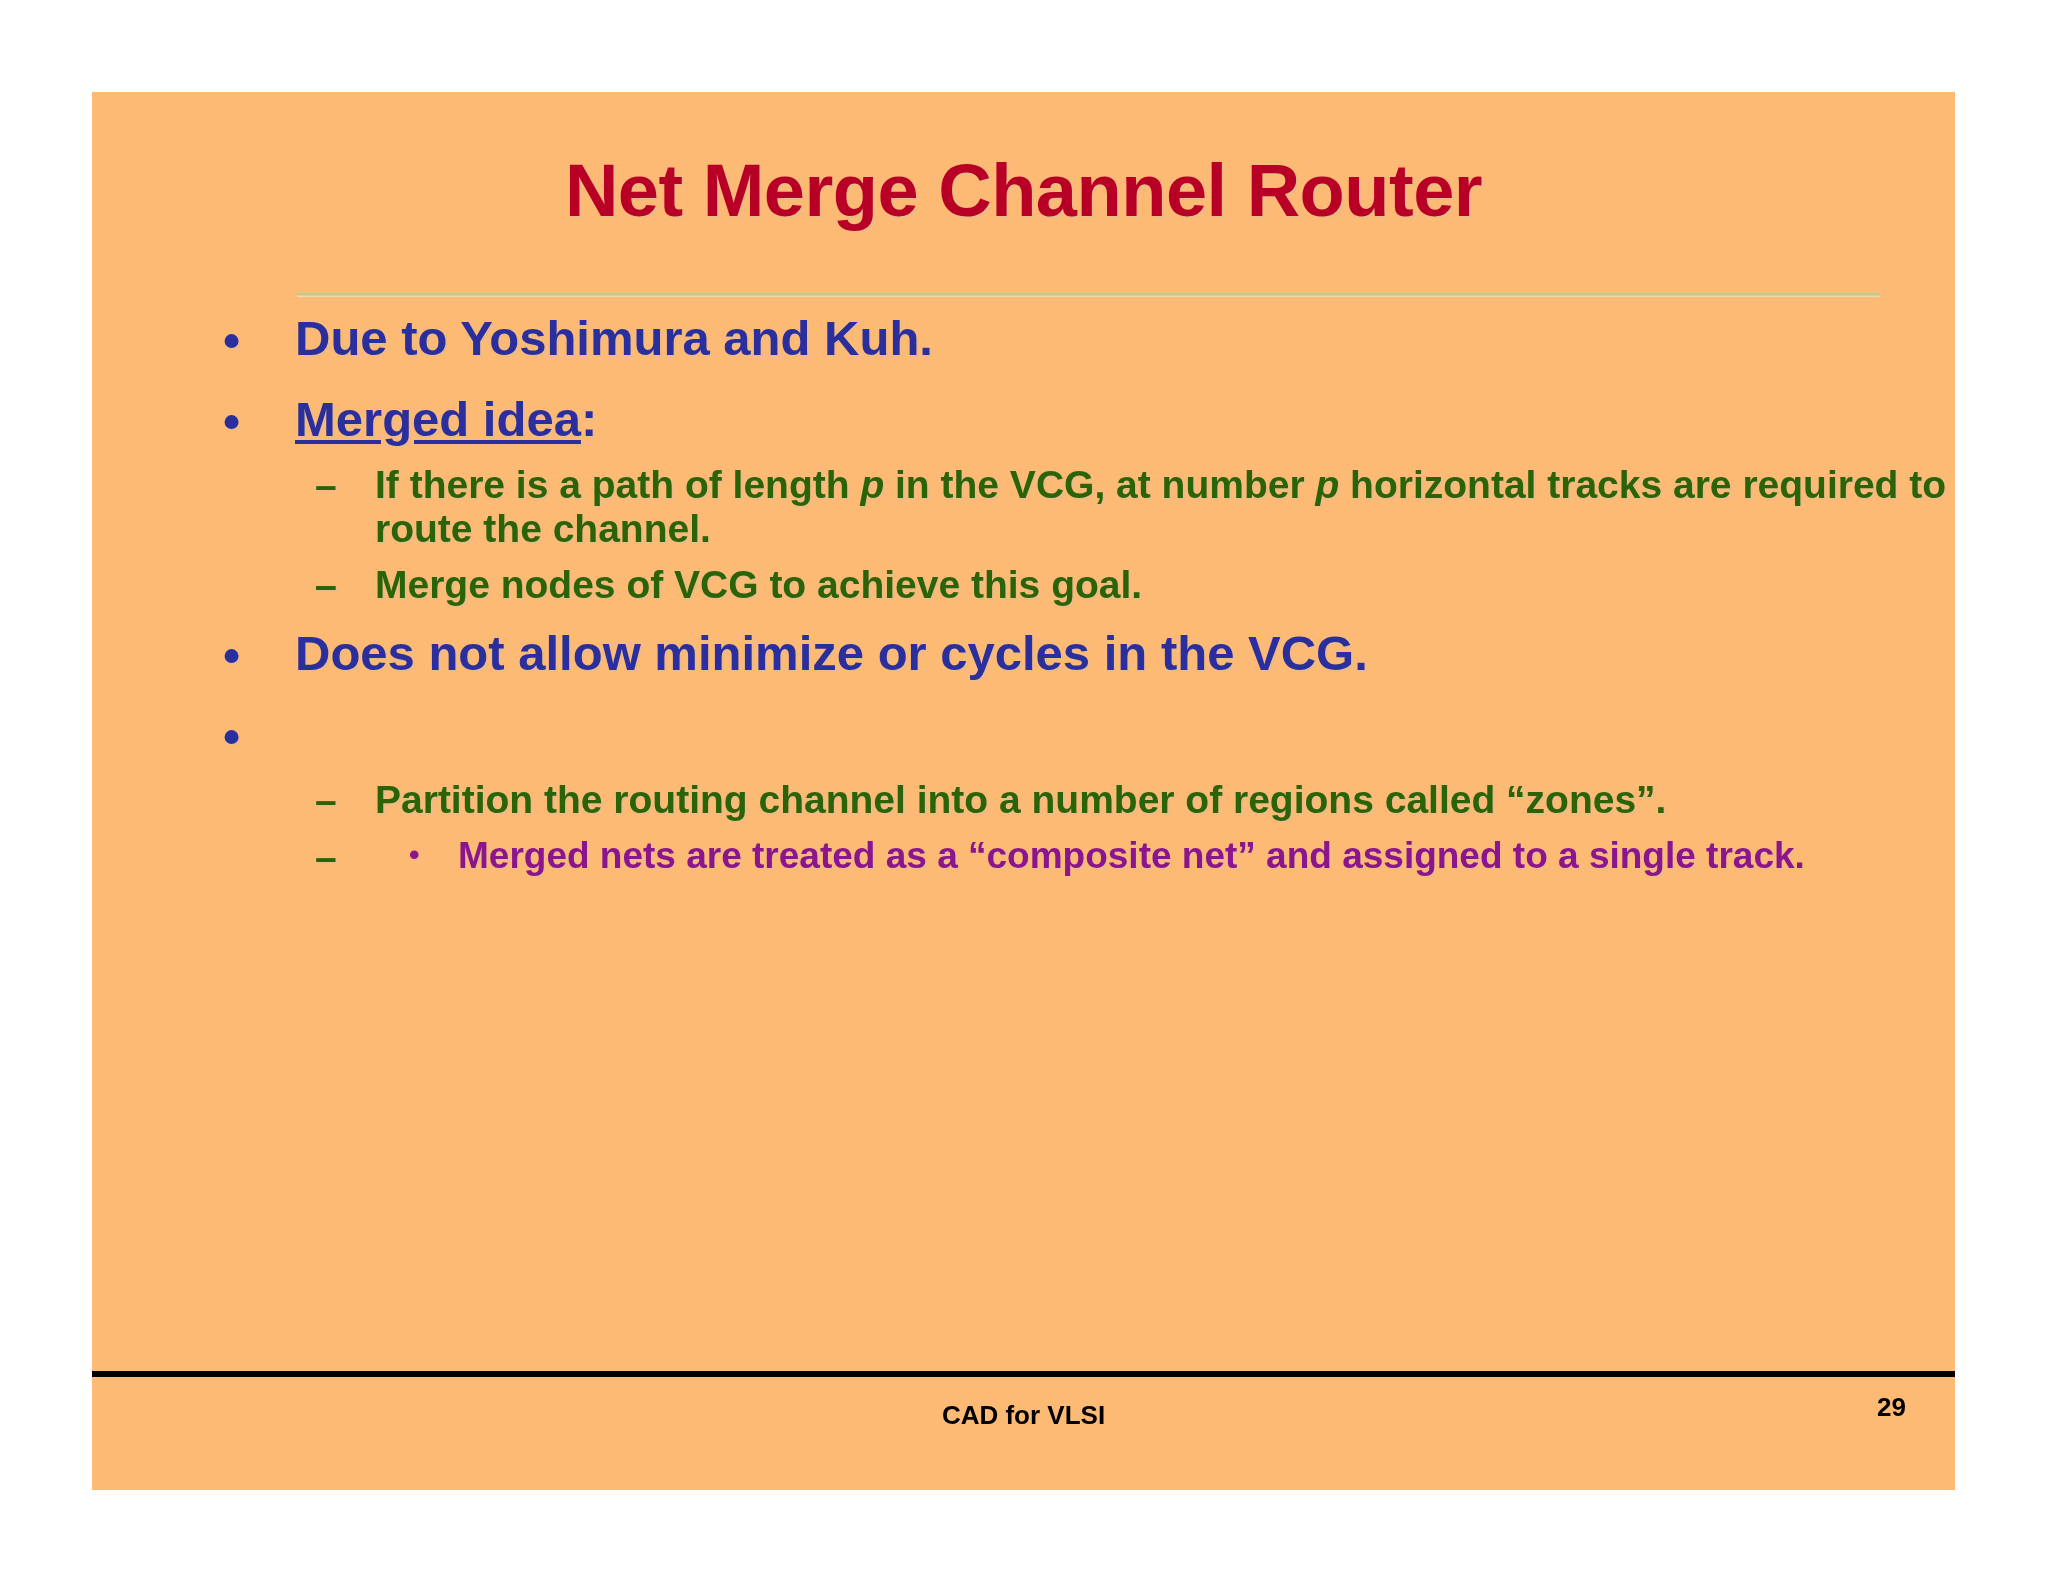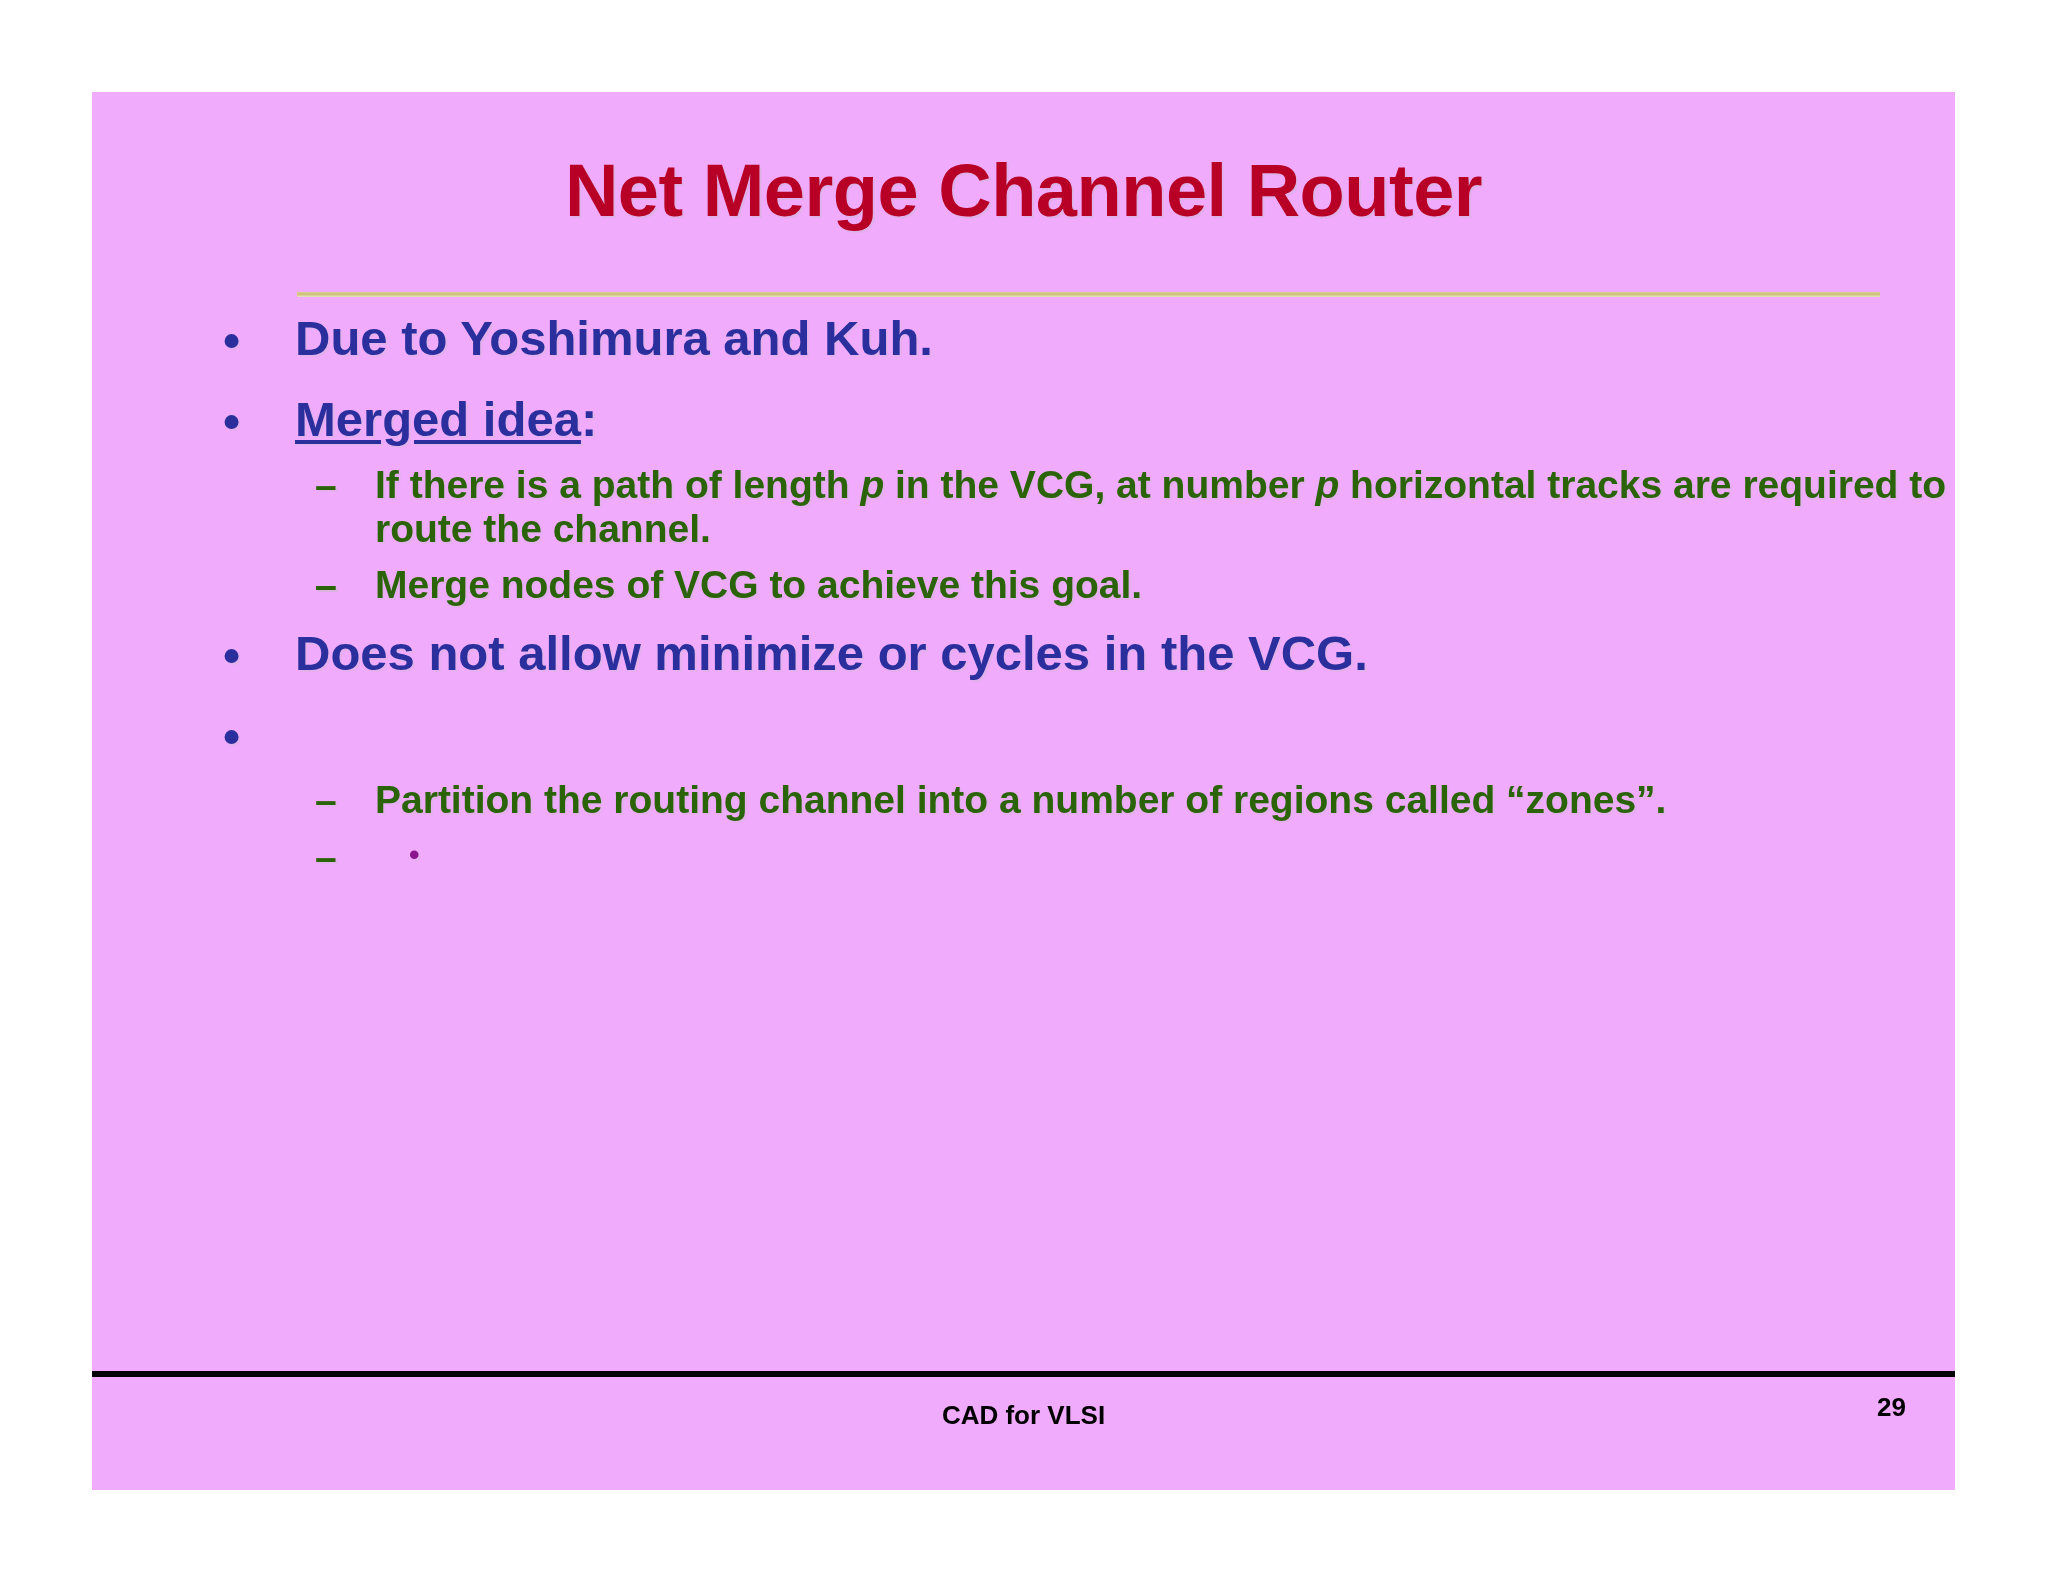--- a/index.html
+++ b/index.html
@@ -13,21 +13,21 @@
     font-family: "Liberation Sans", sans-serif;
     overflow: hidden;
   }
 
   #slide {
     position: absolute;
     left: 92px;
     top: 92px;
     width: 1863px;
     height: 1398px;
-    background: #f0abfc;
+    background: #fdba74;
     box-sizing: border-box;
   }
 
   
   #title {
     position: absolute;
     left: 0;
     top: 62px;
     width: 1863px;
     text-align: center;
@@ -212,20 +212,21 @@
       <span class="marker">–</span>
       <span class="content">Partition the routing channel into a number of regions called “zones”.</span>
     </div>
 
     <div class="row lvl2 tight">
       <span class="marker">–</span>
     </div>
 
     <div class="row lvl3">
       <span class="marker">•</span>
+      <span class="content">Merged nets are treated as a “composite net” and assigned to a single track.</span>
     </div>
 
   </div>
 
   <div id="footer-rule"></div>
 
   <div id="footer">
     <div id="footer-center">CAD for VLSI</div>
     <div id="footer-page">29</div>
   </div>

